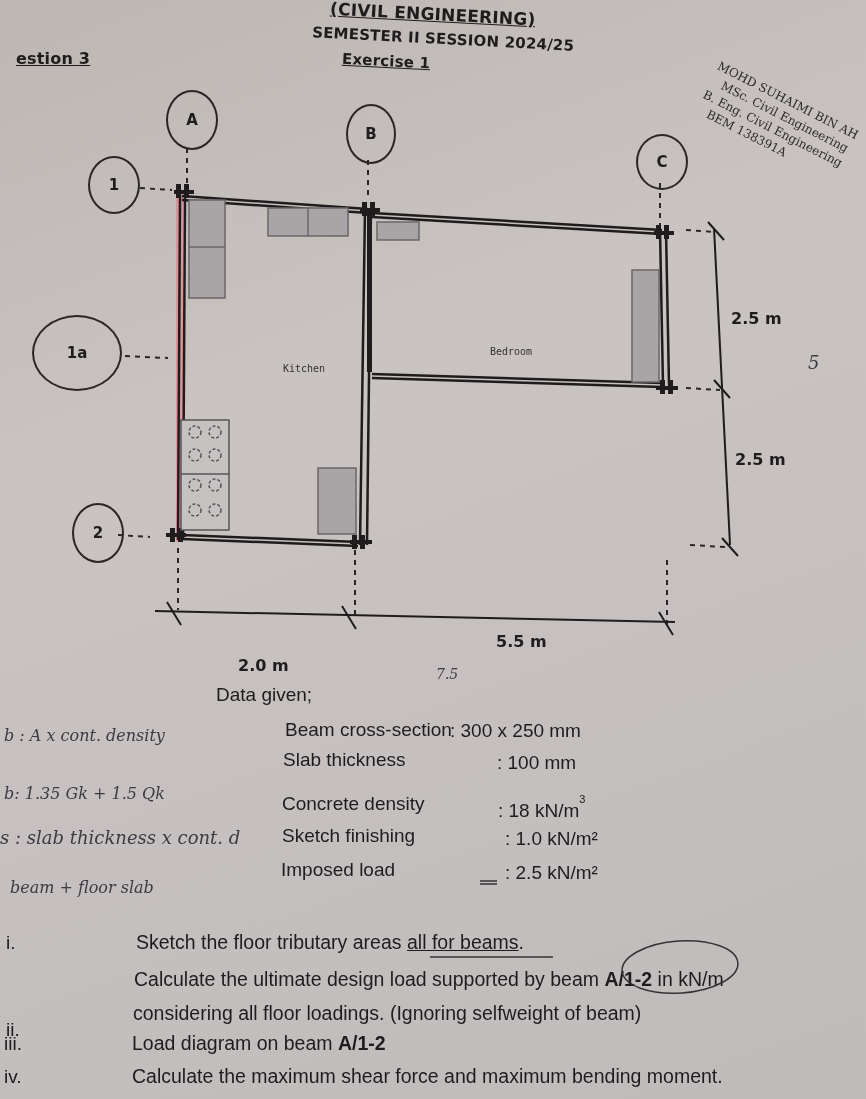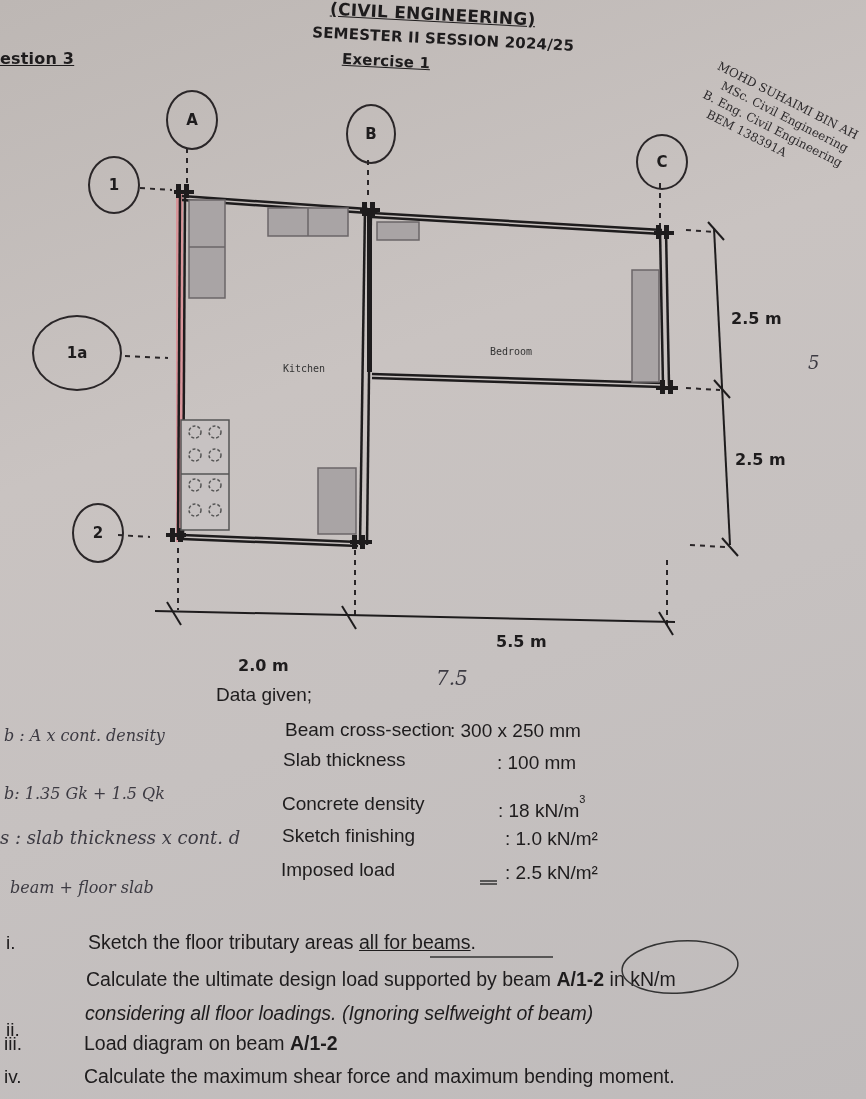--- a/index.html
+++ b/index.html
@@ -9,31 +9,31 @@
     font-family: "Liberation Sans", sans-serif; color: #1e1c1d;
   }
   .abs { position: absolute; white-space: nowrap; }
   .hdr { font-family: "DejaVu Sans", sans-serif; font-weight: bold; font-size: 17px; letter-spacing: 0.2px; }
   .u { text-decoration: underline; }
   .stamp { font-family: "DejaVu Serif", serif; font-size: 12px; color: #2d2a2c; transform-origin: left top; transform: rotate(27deg); line-height: 16px; }
   .bubble { position: absolute; border: 2px solid #2a2628; border-radius: 50%; display: flex; align-items: center; justify-content: center; font-family: "DejaVu Sans", sans-serif; font-weight: bold; font-size: 15px; }
   .dim { font-family: "DejaVu Sans", sans-serif; font-weight: bold; font-size: 16px; }
   .given { font-family: "Liberation Sans", sans-serif; font-size: 19px; }
   .hand { font-family: "DejaVu Serif", serif; font-style: italic; font-size: 16px; color: #3c3a42; }
-  .q { font-family: "Liberation Sans", sans-serif; font-size: 19.5px; }
+  .q { font-family: "Liberation Sans", sans-serif; font-size: 19.5px; margin-left: 48px; }
   .qnum { position: absolute; font-family: "Liberation Sans", sans-serif; font-size: 19px; }
   .room { font-family: "DejaVu Sans Mono", monospace; font-size: 10px; color: #333; }
   svg { position: absolute; left: 0; top: 0; }
 </style>
 </head>
 <body>
 
 <div class="abs hdr u" style="left:330px; top:4px; transform:rotate(3deg);">(CIVIL ENGINEERING)</div>
 <div class="abs hdr" style="left:312px; top:30px; font-size:15px; transform:rotate(3deg);">SEMESTER II SESSION 2024/25</div>
-<div class="abs hdr u" style="left:0px; top:49px; font-size:16px;">estion 3</div>
+<div class="abs hdr u" style="left:16px; top:49px; font-size:16px;">estion 3</div>
 <div class="abs hdr u" style="left:342px; top:52px; font-size:15px; transform:rotate(3deg);">Exercise 1</div>
 
 <div class="abs stamp" style="left:722px; top:58px;">
   <div>MOHD SUHAIMI BIN AH</div>
   <div style="padding-left:12px;">MSc. Civil Engineering</div>
   <div>B. Eng. Civil Engineering</div>
   <div style="padding-left:12px;">BEM 138391A</div>
 </div>
 
 <svg width="866" height="700">
@@ -149,21 +149,21 @@
 
 <div class="abs room" style="left:283px; top:363px;">Kitchen</div>
 <div class="abs room" style="left:490px; top:346px;">Bedroom</div>
 
 <div class="abs dim" style="left:731px; top:309px;">2.5 m</div>
 <div class="abs dim" style="left:735px; top:450px;">2.5 m</div>
 <div class="abs dim" style="left:238px; top:656px;">2.0 m</div>
 <div class="abs dim" style="left:496px; top:632px;">5.5 m</div>
 
 <div class="abs hand" style="left:808px; top:352px; font-size:18px;">5</div>
-<div class="abs hand" style="left:436px; top:666px; font-size:20px;">7.5</div>
+<div class="abs hand" style="left:436px; top:666px; font-size:14px;">7.5</div>
 
 <div class="abs given" style="left:216px; top:684px;">Data given;</div>
 
 <div class="abs given" style="left:285px; top:719px;">Beam cross-section</div>
 <div class="abs given" style="left:450px; top:720px;">: 300 x 250 mm</div>
 
 <div class="abs given" style="left:283px; top:749px;">Slab thickness</div>
 <div class="abs given" style="left:497px; top:752px;">: 100 mm</div>
 
 <div class="abs given" style="left:282px; top:793px;">Concrete density</div>
@@ -184,21 +184,21 @@
 
 <div class="qnum" style="left:6px; top:932px;">i.</div>
 <div class="abs q" style="left:88px; top:931px;">
   <span>Sketch the floor tributary areas </span><span class="u">all for beams</span><span>.</span>
 </div>
 
 <div class="qnum" style="left:6px; top:1019px;">ii.</div>
 <div class="abs q" style="left:86px; top:968px;">
   <span>Calculate the ultimate design load supported by beam </span><b>A/1-2</b><span> in kN/m</span>
 </div>
-<div class="abs q" style="left:85px; top:1002px;font-style:italic;">considering all floor loadings. (Ignoring selfweight of beam)</div>
+<div class="abs q" style="left:85px; top:1002px;">considering all floor loadings. (Ignoring selfweight of beam)</div>
 
 <div class="qnum" style="left:4px; top:1033px;">iii.</div>
 <div class="abs q" style="left:84px; top:1032px;">
   <span>Load diagram on beam </span><b>A/1-2</b>
 </div>
 
 <div class="qnum" style="left:4px; top:1066px;">iv.</div>
 <div class="abs q" style="left:84px; top:1065px;">Calculate the maximum shear force and maximum bending moment.</div>
 
 <svg width="866" height="1099" style="pointer-events:none;">

